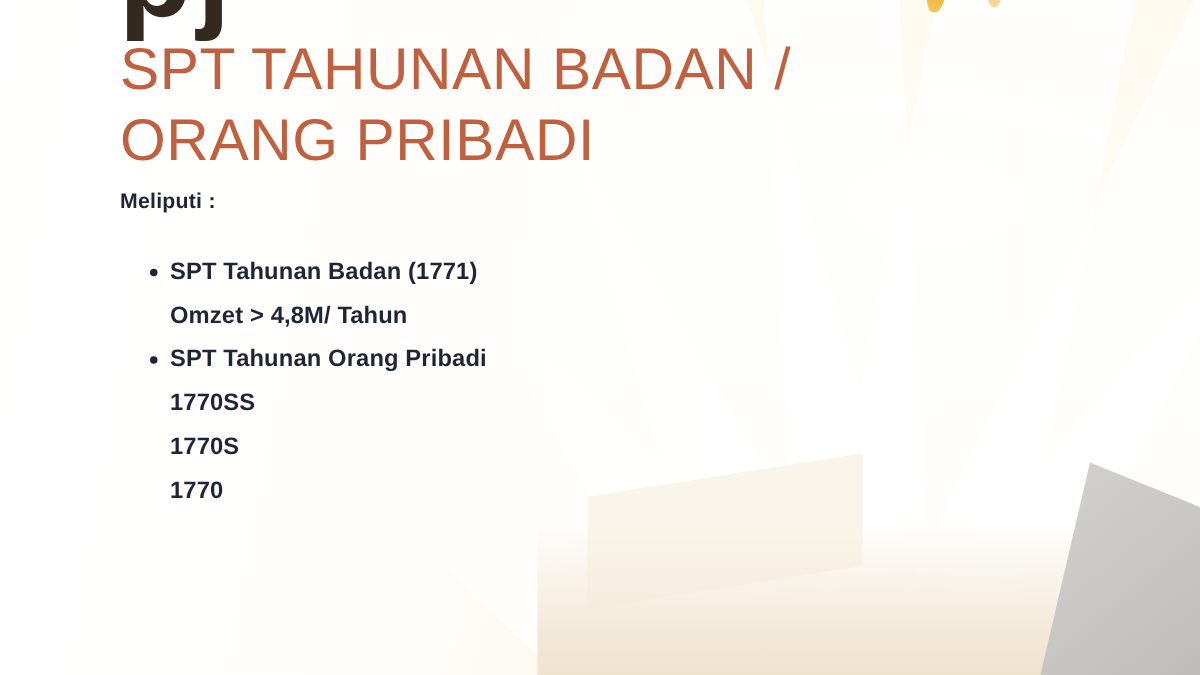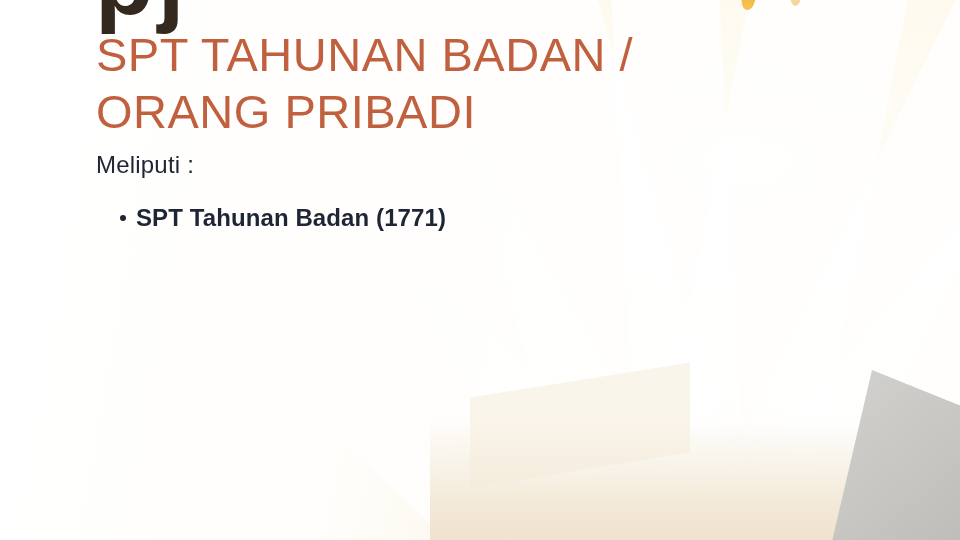--- a/index.html
+++ b/index.html
@@ -82,30 +82,30 @@
     font-size:47px;
     line-height:57px;
     font-weight:400;
     color:#c0603f;
     letter-spacing:.5px;
   }
 
   
   .meliputi {
     position:absolute; left:96px; top:151px;
-    font-size:24px; font-weight:400; color:#1e2535;
+    font-size:17px; font-weight:700; color:#1e2535;
     letter-spacing:.2px;
   }
   .bullets {
     position:absolute; left:96px; top:203px;
     width:470px;
   }
   .blk { list-style:none; }
   .bullet-row, .sub-row {
-    font-size:24px;
+    font-size:19px;
     font-weight:700;
     color:#1e2535;
     height:35px;
     line-height:30px;
     letter-spacing:.1px;
     white-space:nowrap;
   }
   .bullet-row { position:relative; padding-left:40px; }
   .bullet-row::before {
     content:"";
@@ -191,16 +191,23 @@
     <div class="fg-grey"></div>
   </div>
 
   <div class="headline">SPT TAHUNAN BADAN / ORANG PRIBADI</div>
 
   <div class="meliputi">Meliputi :</div>
 
   <div class="bullets">
     <div class="blk">
       <div class="bullet-row">SPT Tahunan Badan (1771)</div>
+      <div class="sub-row">Omzet &gt; 4,8M/ Tahun</div>
+    </div>
+    <div class="blk">
+      <div class="bullet-row">SPT Tahunan Orang Pribadi</div>
+      <div class="sub-row">1770SS</div>
+      <div class="sub-row">1770S</div>
+      <div class="sub-row">1770</div>
     </div>
   </div>
 
 </div>
 
 </body></html>

